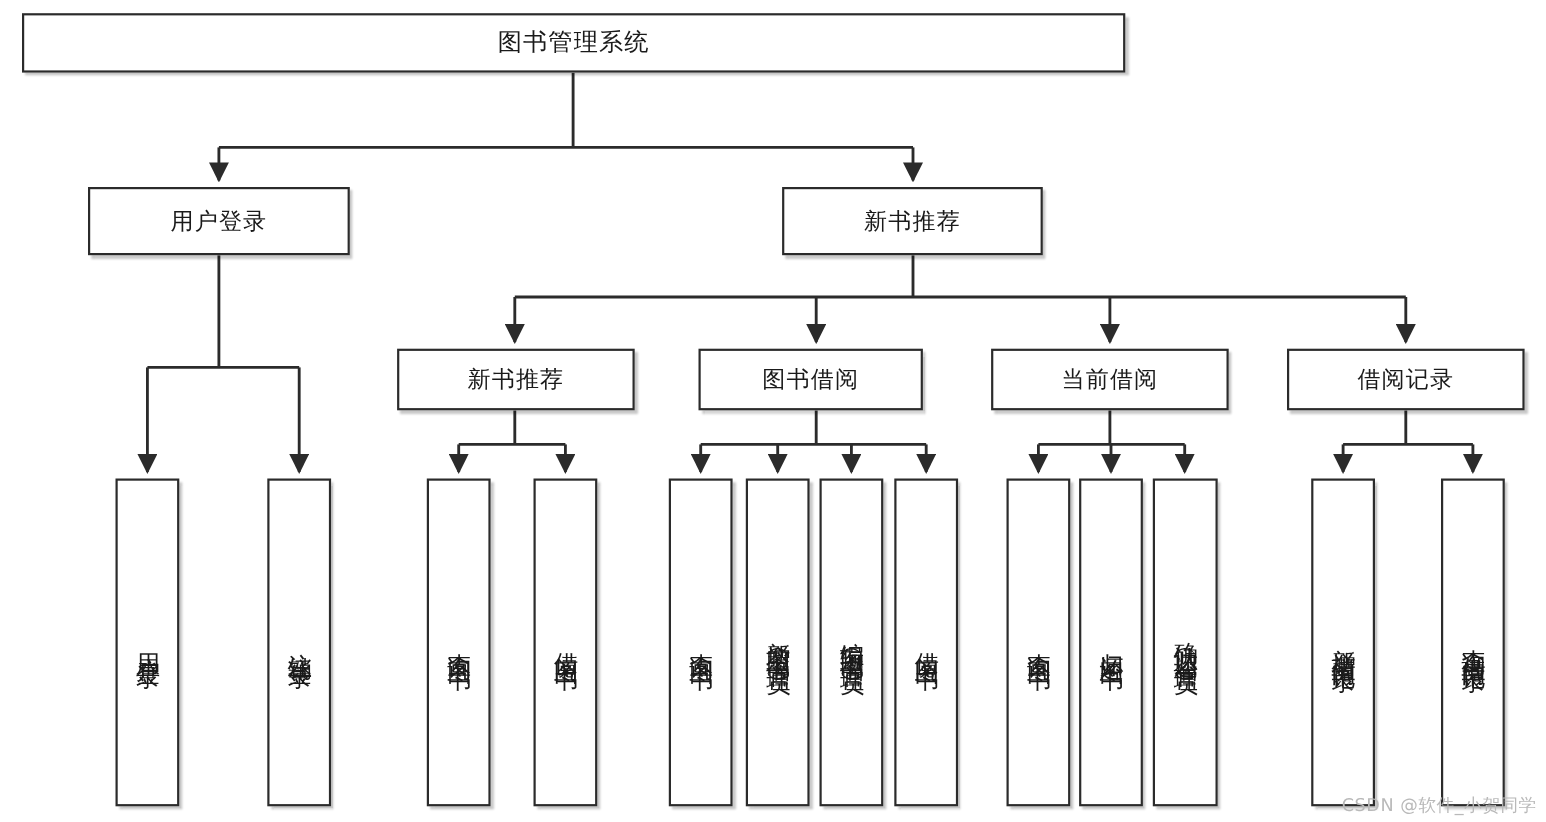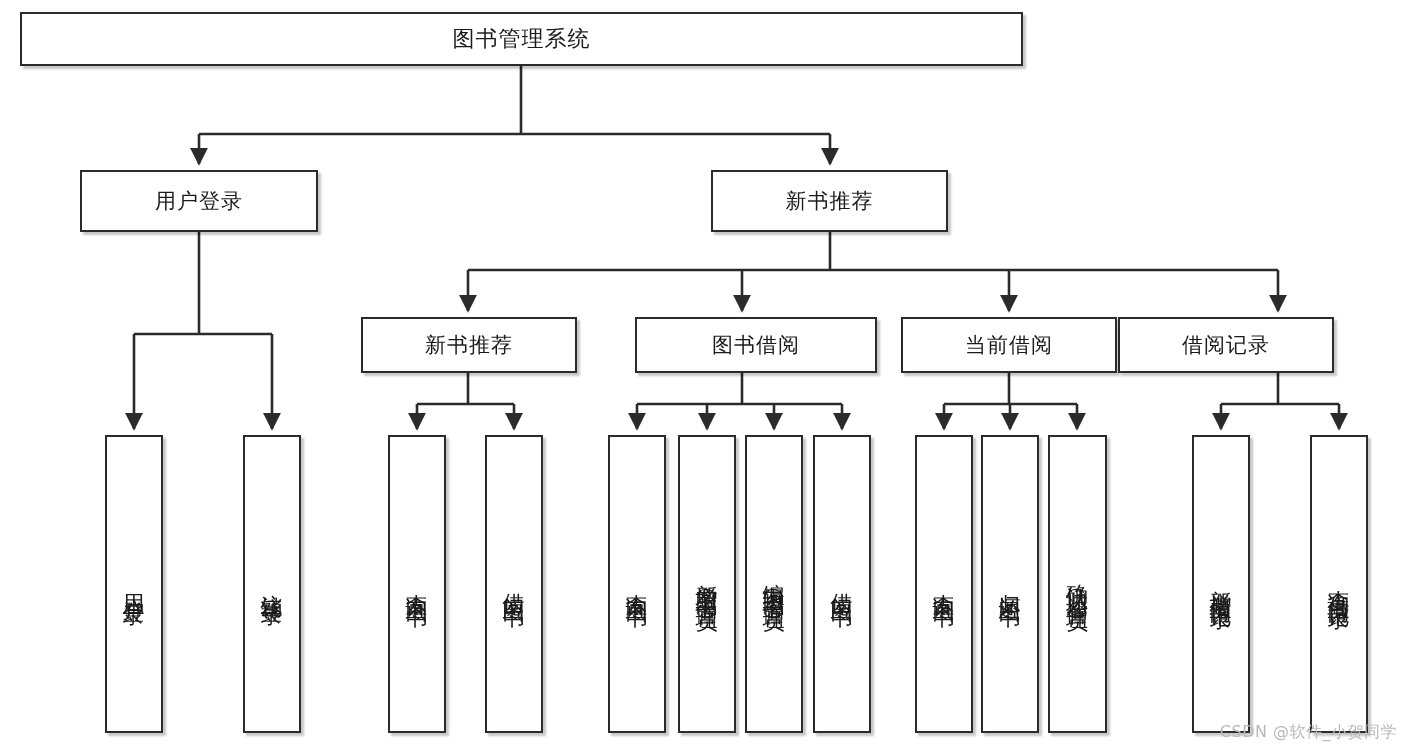--- a/index.html
+++ b/index.html
@@ -136,27 +136,27 @@
   <div class="node horiz" style="left:80px; top:170px; width:238px; height:62px;">
     <span class="label">用户登录</span>
   </div>
   <div class="node horiz" style="left:711px; top:170px; width:237px; height:62px;">
     <span class="label">新书推荐</span>
   </div>
 
   <div class="node horiz" style="left:361px; top:317px; width:216px; height:56px;">
     <span class="label">新书推荐</span>
   </div>
-  <div class="node horiz" style="left:635px; top:317px; width:242px; height:56px;">
+  <div class="node horiz" style="left:635px; top:317px; width:204px; height:56px;">
     <span class="label">图书借阅</span>
   </div>
   <div class="node horiz" style="left:901px; top:317px; width:216px; height:56px;">
     <span class="label">当前借阅</span>
   </div>
-  <div class="node horiz" style="left:1118px; top:317px; width:216px; height:56px;">
+  <div class="node horiz" style="left:1170px; top:317px; width:216px; height:56px;">
     <span class="label">借阅记录</span>
   </div>
 
   <div class="node vert" style="left:105px; top:435px; width:58px; height:298px;">
     <span class="label">用户登录</span>
   </div>
   <div class="node vert" style="left:243px; top:435px; width:58px; height:298px;">
     <span class="label">注销登录</span>
   </div>
   <div class="node vert" style="left:388px; top:435px; width:58px; height:298px;">

